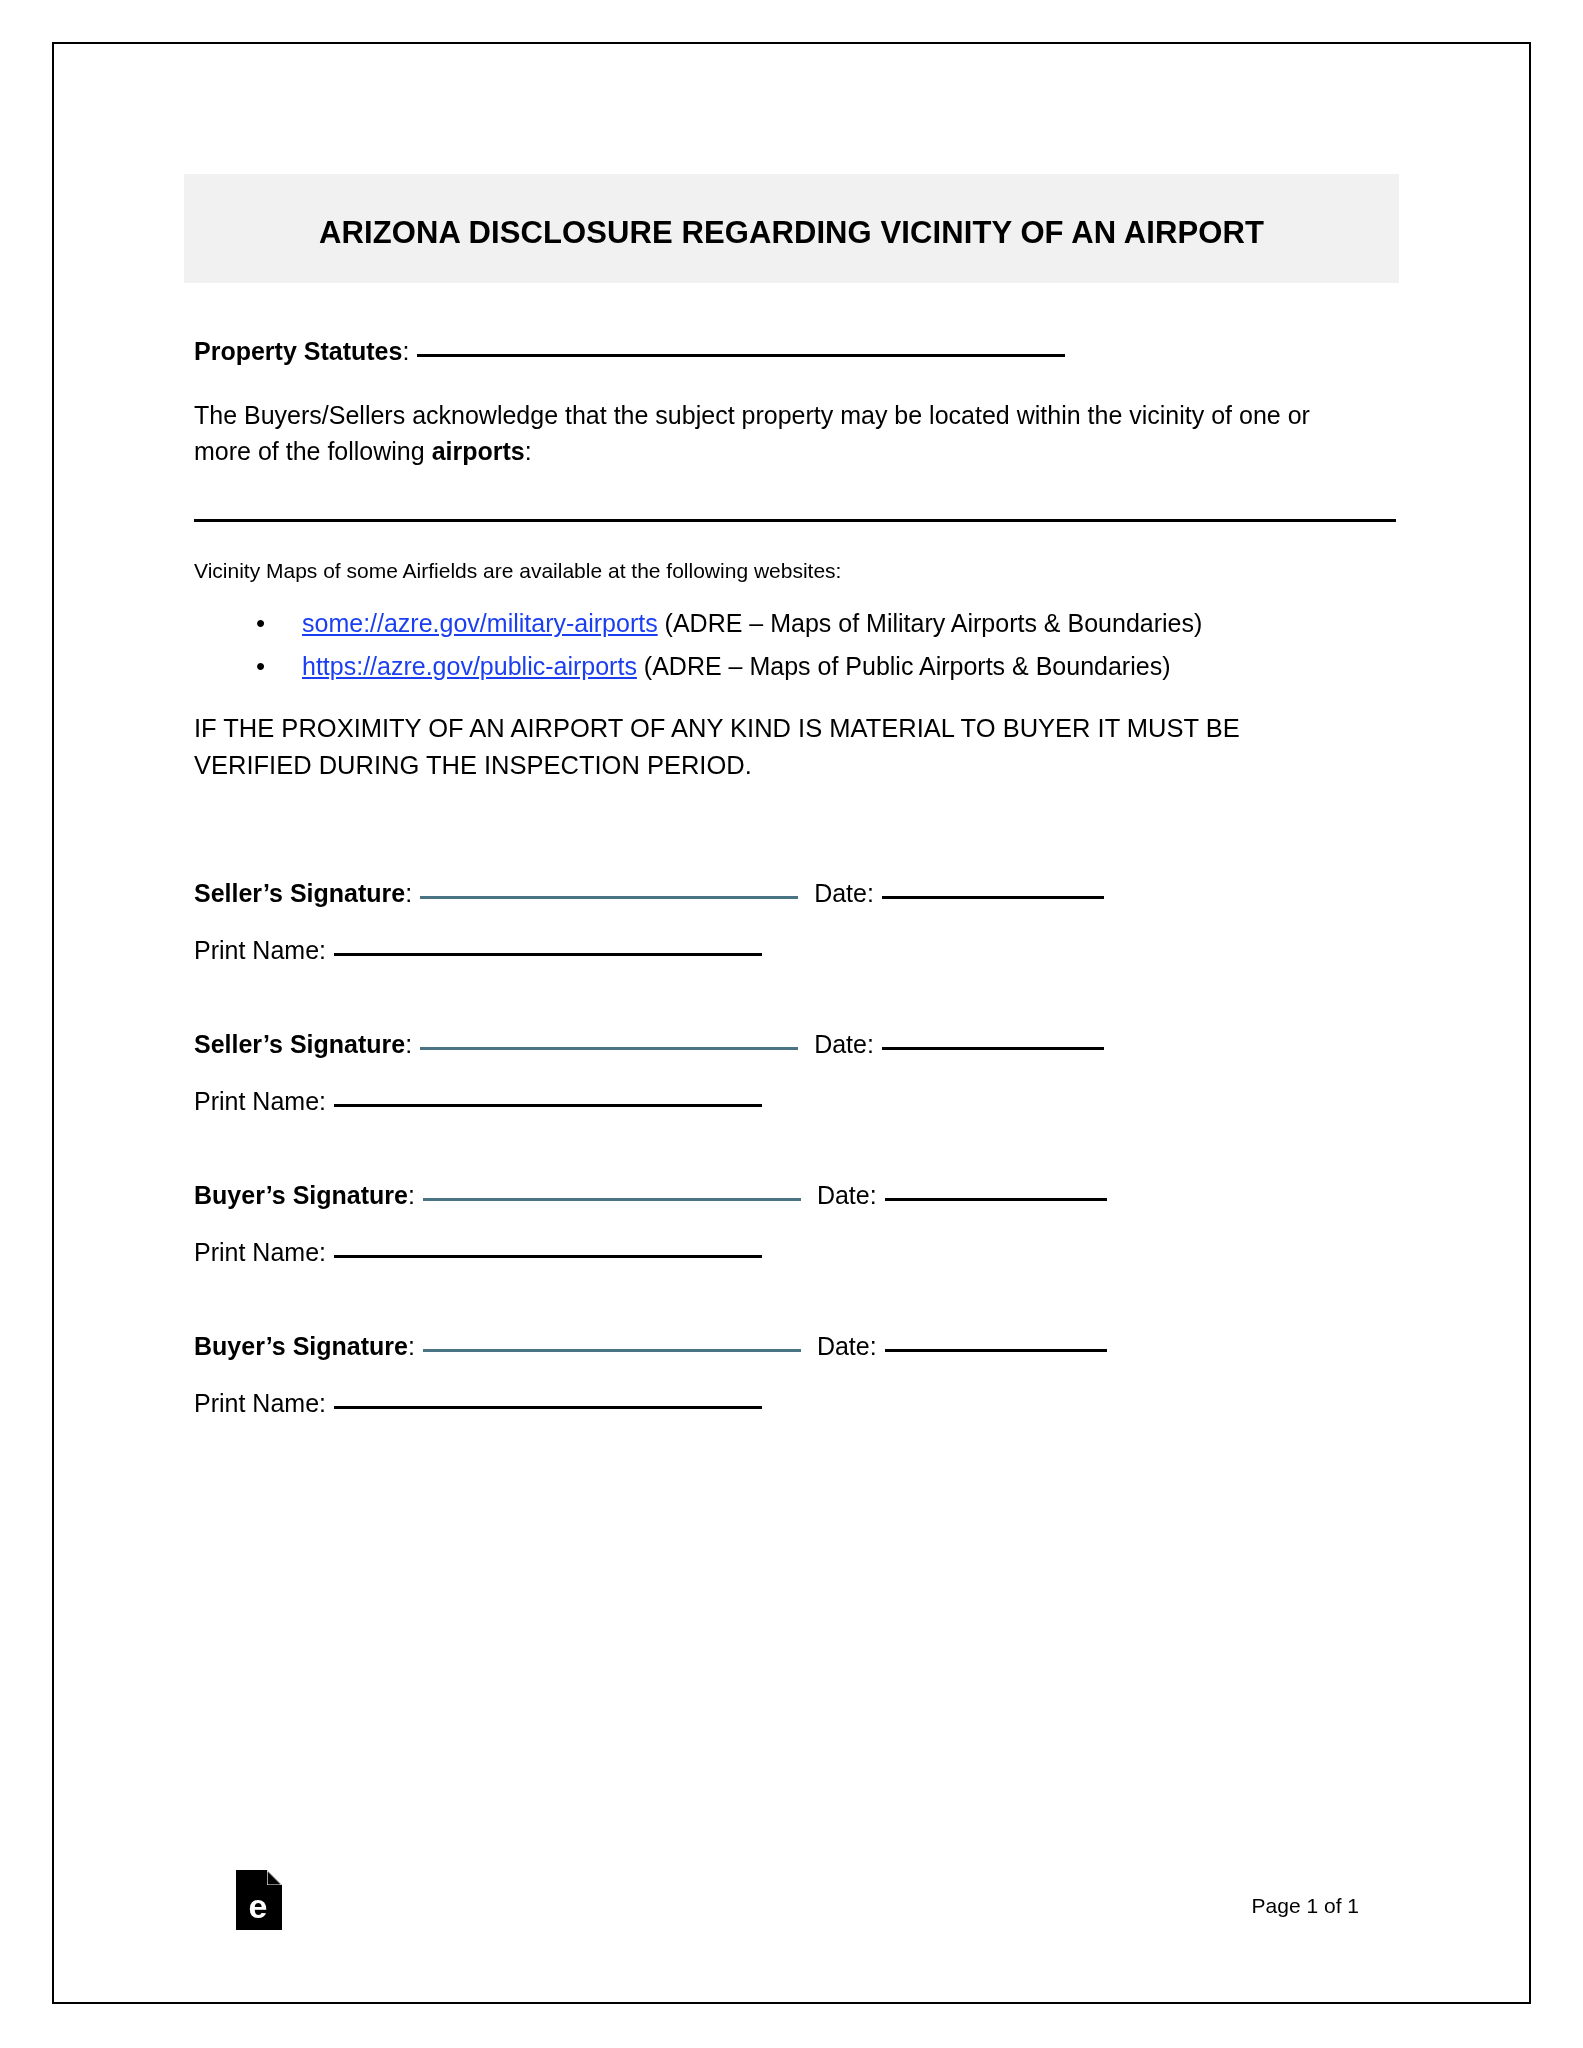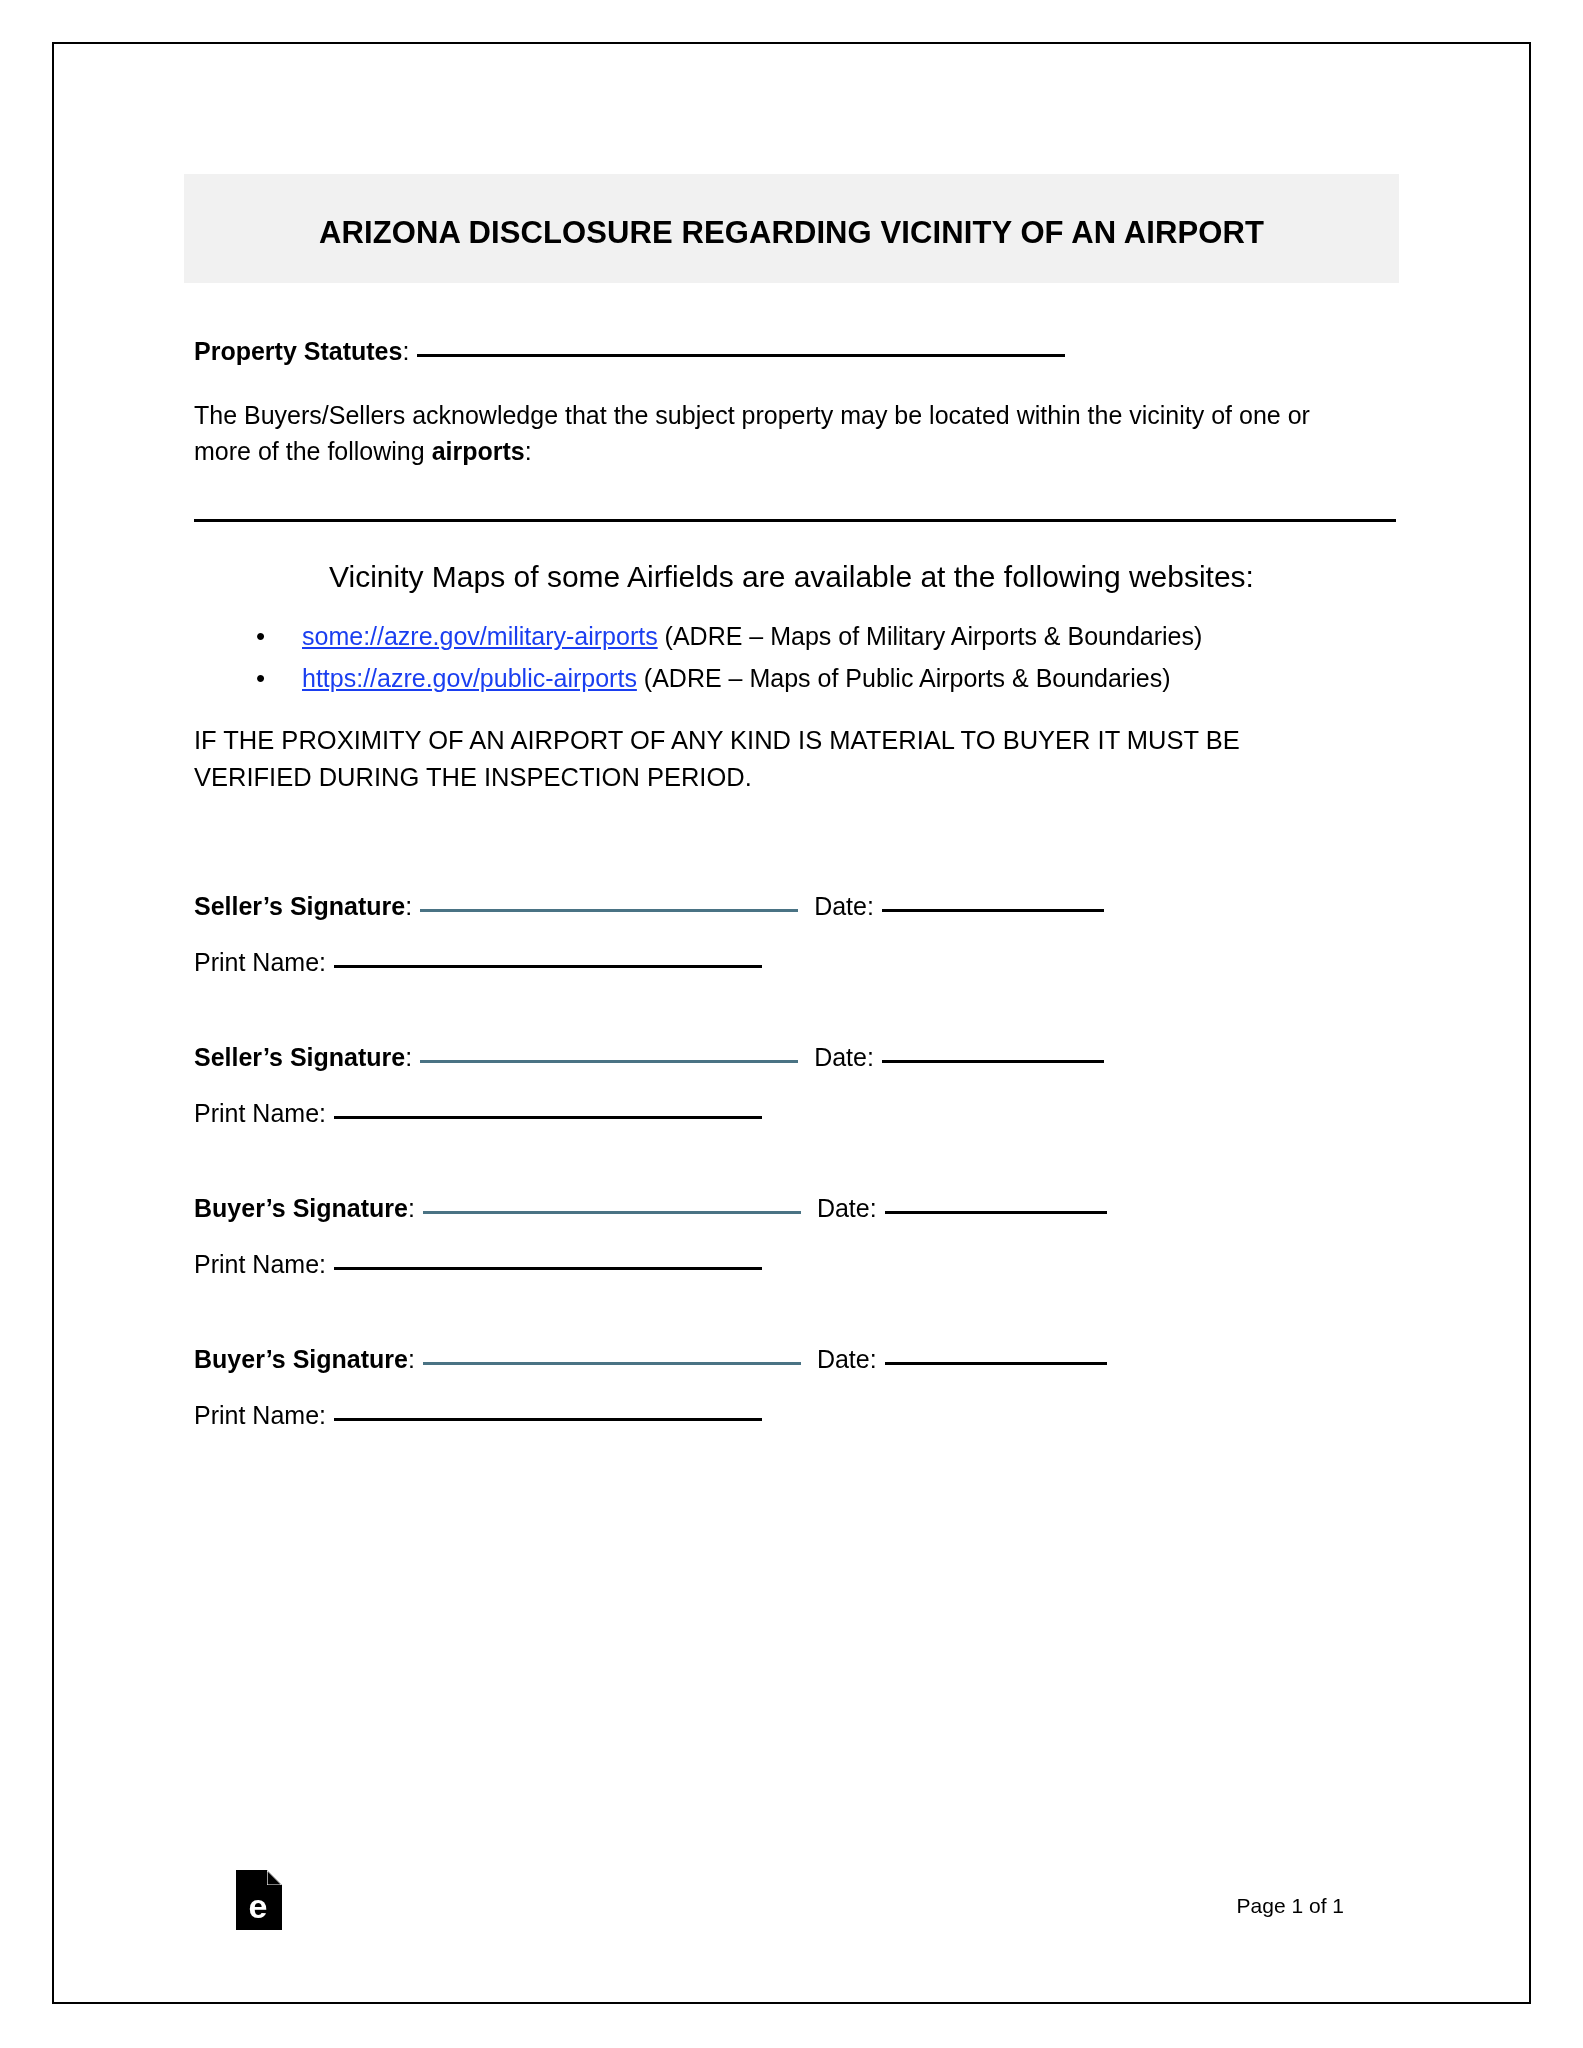--- a/index.html
+++ b/index.html
@@ -90,23 +90,22 @@
 
   .full-rule {
     margin-top: 48px;
     border-bottom: 3px solid #000000;
     width: 1202px;
     height: 1px;
   }
 
   .para-2 {
     margin-top: 34px;
-    font-size: 30px;
+    font-size: 21px;
     line-height: 1.4;
-    text-align: center;
   }
 
   ul.links {
     list-style: none;
     margin: 20px 0 0 0;
     padding: 0;
   }
   ul.links li {
     font-size: 25px;
     line-height: 1.45;
@@ -181,21 +180,21 @@
   }
   .logo {
     position: absolute;
     left: 52px;
     bottom: 0;
     width: 46px;
     height: 60px;
   }
   .page-num {
     position: absolute;
-    right: 70px;
+    right: 55px;
     bottom: 12px;
     font-size: 21px;
     color: #000;
   }
 </style>
 </head>
 <body>
 
 <div class="page">
   <div class="sheet">

